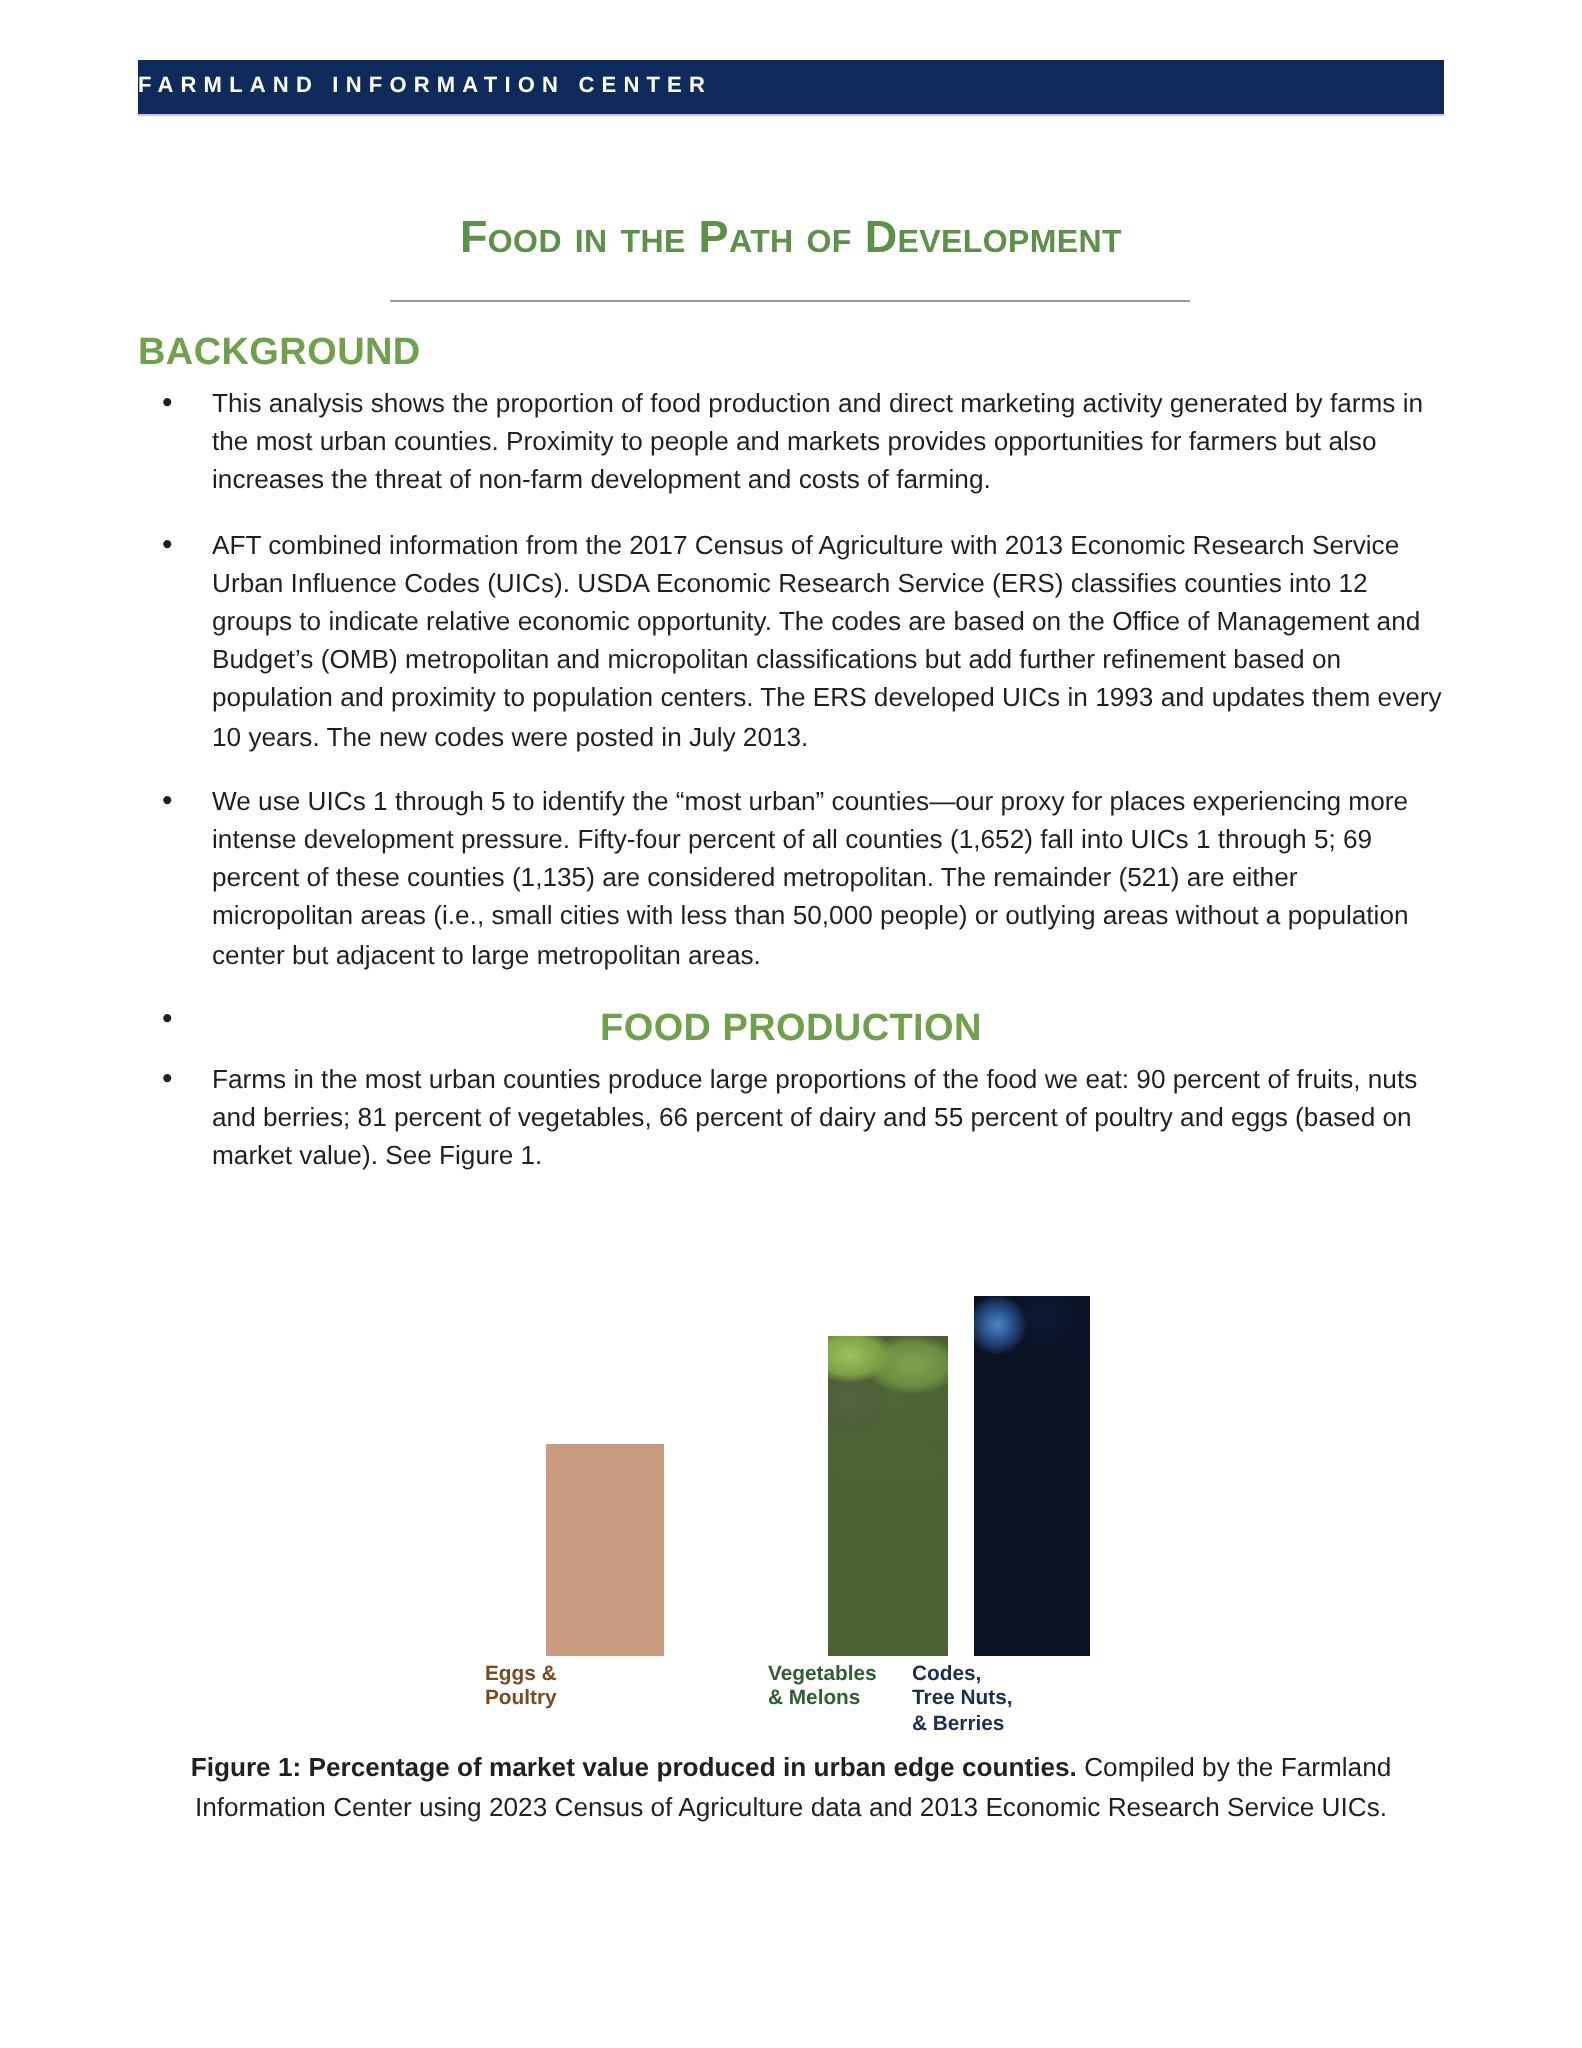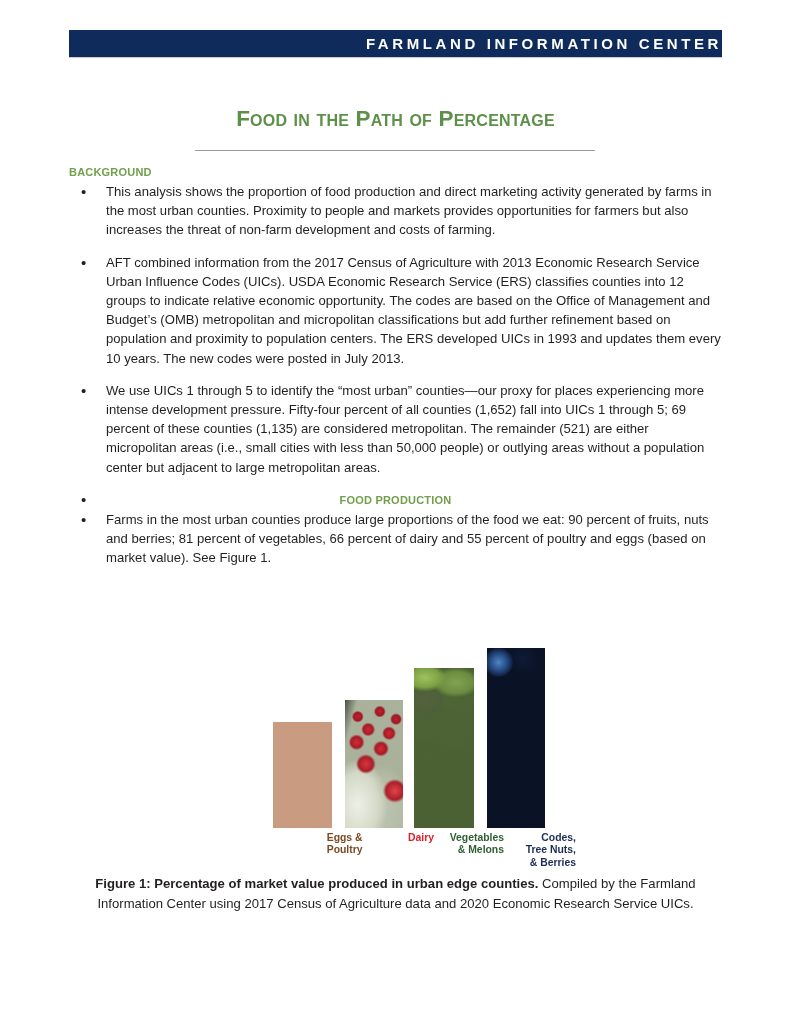--- a/index.html
+++ b/index.html
@@ -23,24 +23,24 @@
     top: 30px;
     width: 653px;
     height: 27px;
     background: #0f2b5b;
     box-shadow: 0 1px 0 0 #c9cbd0;
   }
   .header-banner-title {
     position: absolute;
     left: 0; right: 0; top: 0; bottom: 0;
     color: #ffffff;
-    font-size: 15px;
+    font-size: 11px;
     font-weight: bold;
     letter-spacing: 3.6px;
-    text-align: right;
+    text-align: left;
     line-height: 27px;
     font-family: "Liberation Sans", sans-serif;
   }
 
   
   .doc-title {
     position: absolute;
     left: 69px;
     top: 106px;
     width: 653px;
@@ -64,21 +64,21 @@
   
   .content {
     position: absolute;
     left: 69px;
     top: 166px;
     width: 653px;
   }
   h2.section-head {
     margin: 0 0 4px 0;
     color: #70a04b;
-    font-size: 11px;
+    font-size: 19px;
     font-weight: bold;
     letter-spacing: 0.2px;
     font-family: "Liberation Sans", sans-serif;
   }
   h2.section-head.second { margin-top: 17px; text-align: center; }
 
   ul.bullets {
     margin: 0;
     padding: 0;
     list-style: none;
@@ -125,21 +125,21 @@
     overflow: hidden;
     border: 0;
   }
   .bar-label {
     position: absolute;
     top: 100%;
     width: 120px;
     left: 50%;
     margin-left: -60px;
     margin-top: 4px;
-    text-align: right;
+    text-align: left;
     font-size: 10.4px;
     font-weight: bold;
     line-height: 12.4px;
     font-family: "Liberation Sans", sans-serif;
   }
 
   
   .tex-eggs {
     position: absolute; inset: 0;
     background-color: #c99b80;
@@ -246,21 +246,21 @@
     height: 80px;
   }
 </style>
 </head>
 <body>
 
 <div class="header-banner">
   <div class="header-banner-title">FARMLAND INFORMATION CENTER</div>
 </div>
 
-<div class="doc-title">Food in the Path of Percentage</div>
+<div class="doc-title">Food in the Path of Development</div>
 <div class="title-rule"></div>
 
 <div class="content">
 
   <h2 class="section-head">BACKGROUND</h2>
   <ul class="bullets">
     <li>
       <span class="dot">•</span>
       <span>This analysis shows the proportion of food production and direct marketing activity generated by farms in the most urban counties. Proximity to people and markets provides opportunities for farmers but also increases the threat of non-farm development and costs of farming.</span>
     </li>
@@ -293,29 +293,20 @@
       <div class="bar" style="height:106px;">
         <div class="tex-eggs"></div>
 
       </div>
       <div class="bar-label" style="color:#7a4a22;">
         <span>Eggs &amp;</span><br>
         <span>Poultry</span>
       </div>
     </div>
 
-    <div class="bar-group" style="left:276px; width:58px;">
-      <div class="bar" style="height:128px;">
-        <div class="tex-dairy"></div>
-
-      </div>
-      <div class="bar-label" style="color:#d8222b;">
-        <span>Dairy</span>
-      </div>
-    </div>
 
     <div class="bar-group" style="left:345px; width:60px;text-decoration:underline;">
       <div class="bar" style="height:160px;">
         <div class="tex-veg"></div>
 
       </div>
       <div class="bar-label" style="color:#2f5e31;">
         <span>Vegetables</span><br>
         <span>&amp; Melons</span>
       </div>
@@ -330,21 +321,21 @@
         <span>Codes,</span><br>
         <span>Tree Nuts,</span><br>
         <span>&amp; Berries</span>
       </div>
     </div>
 
   </div>
 </div>
 
 <div class="caption">
-  <b>Figure 1: Percentage of market value produced in urban edge counties.</b><span> Compiled by the Farmland Information Center using 2017 Census of Agriculture data and 2020 Economic Research Service UICs.</span>
+  <b>Figure 1: Percentage of market value produced in urban edge counties.</b><span> Compiled by the Farmland Information Center using 2023 Census of Agriculture data and 2013 Economic Research Service UICs.</span>
 </div>
 
 <div class="footer">
 
   
 
   
 
   
 

